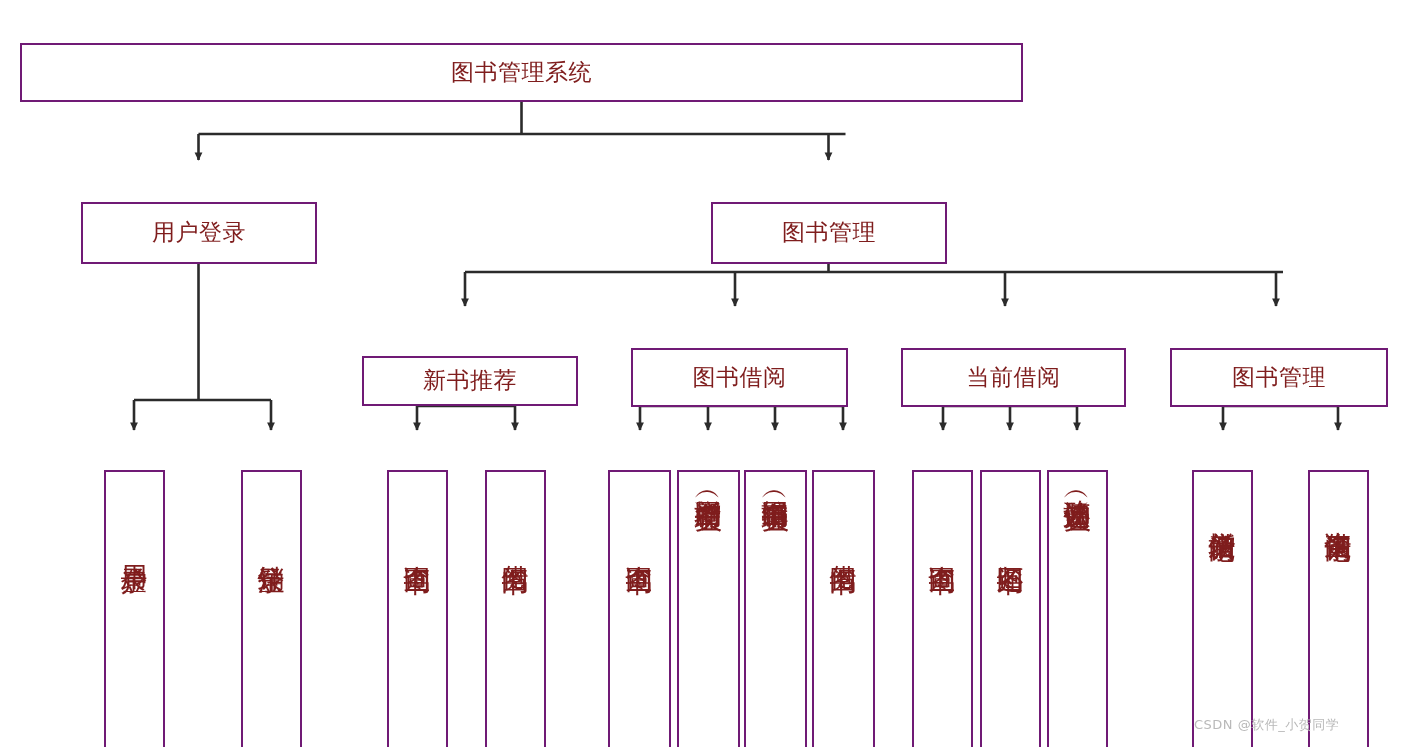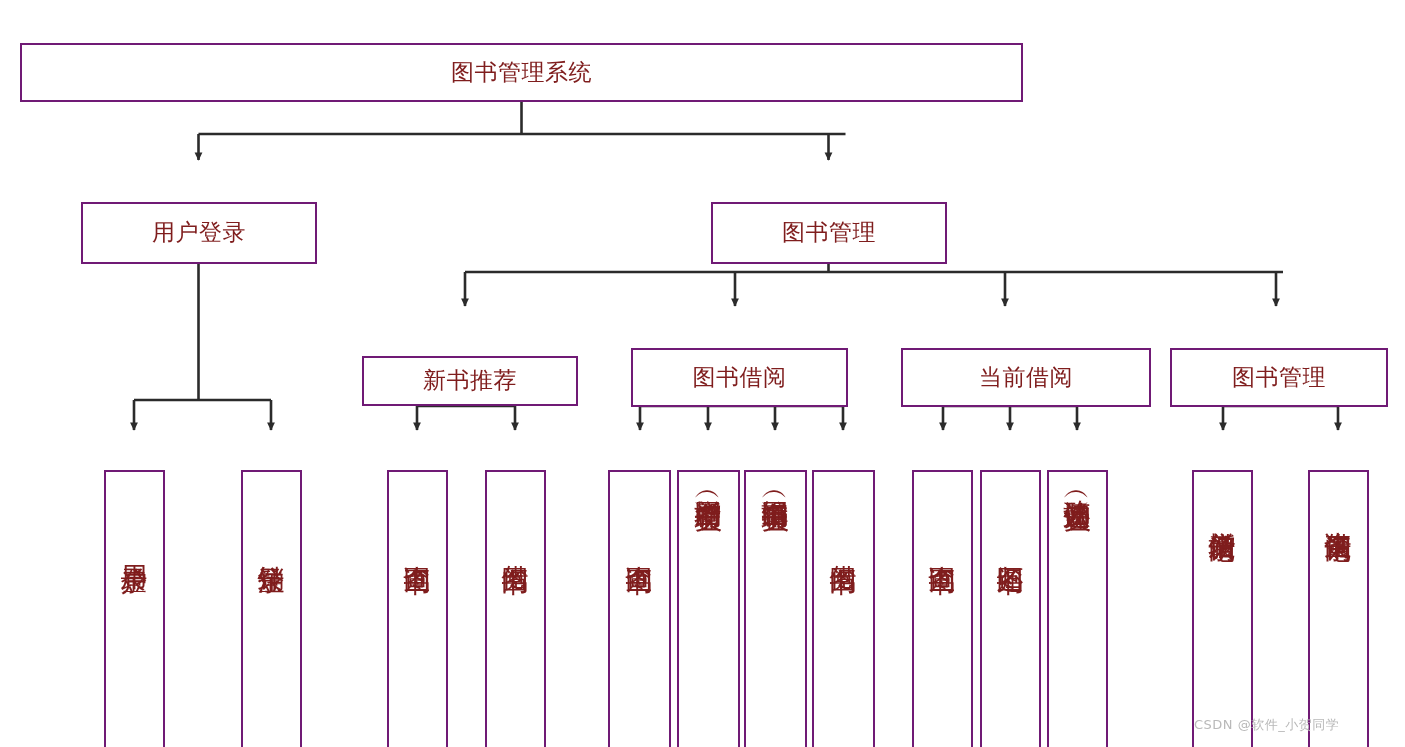--- a/index.html
+++ b/index.html
@@ -138,21 +138,21 @@
   <div class="node h-node" style="left:711px; top:170px; width:236px; height:62px;">
     <span class="lbl">图书管理</span>
   </div>
 
   <div class="node h-node" style="left:362px; top:324px; width:216px; height:50px;">
     <span class="lbl">新书推荐</span>
   </div>
   <div class="node h-node" style="left:631px; top:316px; width:217px; height:59px;">
     <span class="lbl">图书借阅</span>
   </div>
-  <div class="node h-node" style="left:901px; top:316px; width:250px; height:59px;">
+  <div class="node h-node" style="left:901px; top:316px; width:225px; height:59px;">
     <span class="lbl">当前借阅</span>
   </div>
   <div class="node h-node" style="left:1170px; top:316px; width:218px; height:59px;">
     <span class="lbl">图书管理</span>
   </div>
 
   <div class="node v-node" style="left:104px; top:438px; width:61px; height:296px; padding-top:72px;">
     <span class="lbl">用户登录</span>
   </div>
   <div class="node v-node" style="left:241px; top:438px; width:61px; height:296px; padding-top:72px;">

